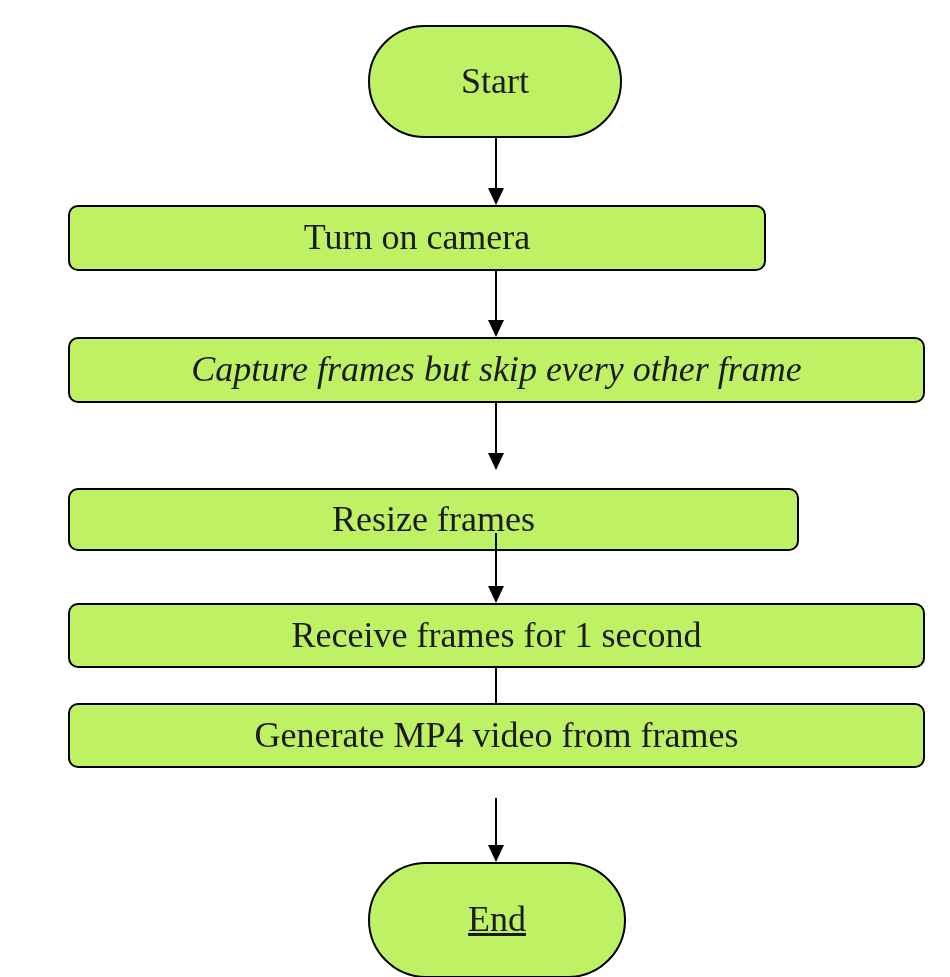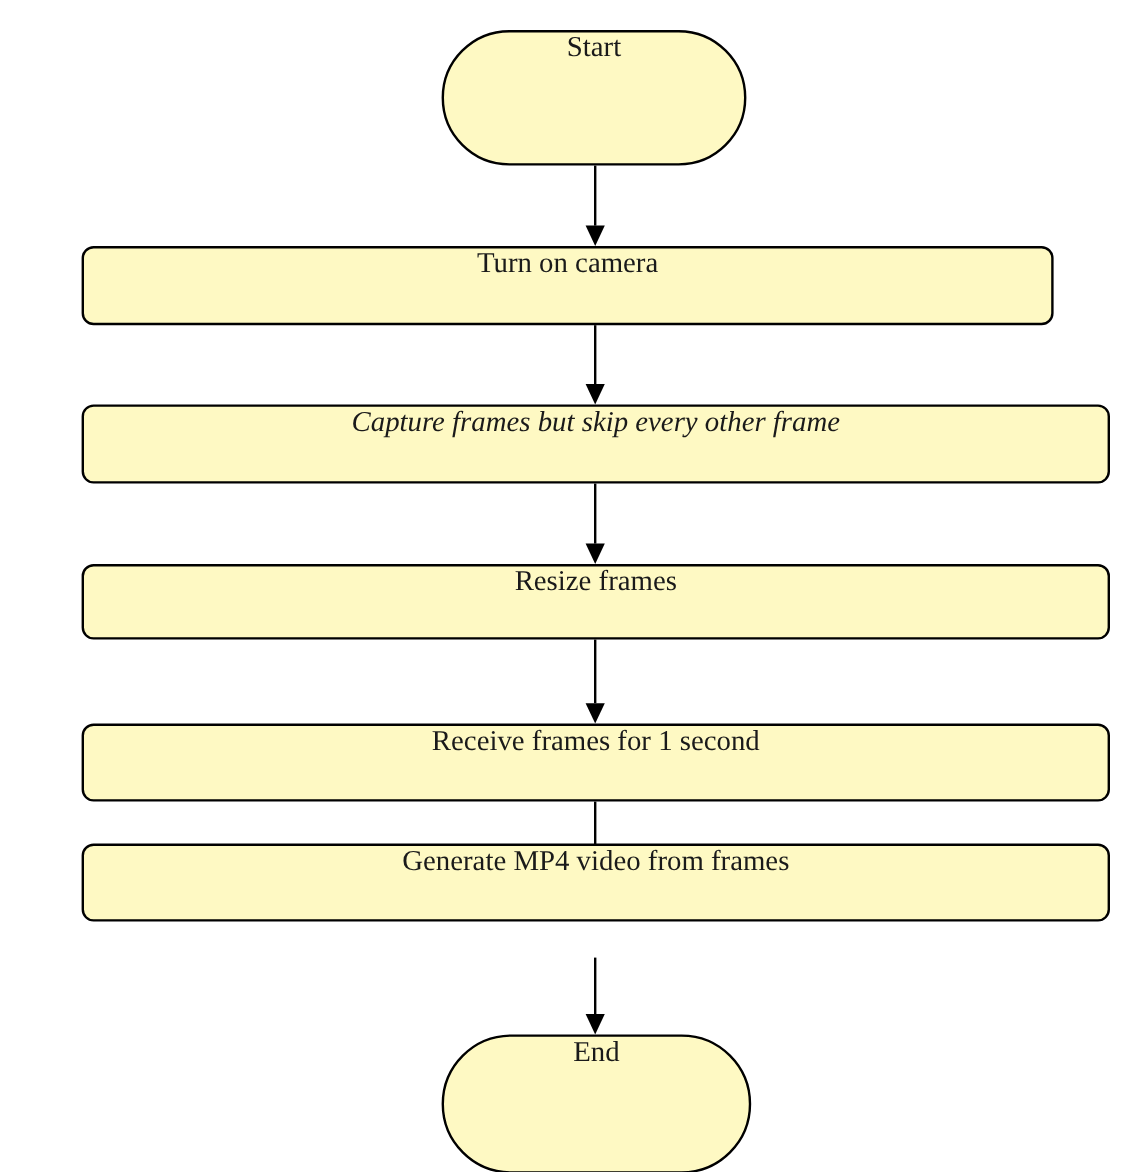--- a/index.html
+++ b/index.html
@@ -13,39 +13,40 @@
     height: 977px;
     background: #ffffff;
     overflow: hidden;
     font-family: "Liberation Serif", serif;
     color: #1a1a1a;
   }
   .node {
     position: absolute;
     box-sizing: border-box;
     border: 2.5px solid #000000;
-    background: #fef9c3;
+    background: #bef264;
     display: flex;
+    align-items: center;
     justify-content: center;
-    font-size: 24px;
+    font-size: 36px;
     line-height: 1.1;
     text-align: center;
     white-space: nowrap;
   }
   .terminator { border-radius: 58px; }
   .process    { border-radius: 10px; }
 
   
   #node-start { left: 368px; top: 25px;  width: 254px; height: 113px; }
-  #node-step1 { left: 68px;  top: 205px; width: 810px; height: 66px; }
+  #node-step1 { left: 68px;  top: 205px; width: 698px; height: 66px; }
   #node-step2 { left: 68px;  top: 337px; width: 857px; height: 66px; font-style: italic; }
-  #node-step3 { left: 68px;  top: 470px; width: 857px; height: 63px; }
+  #node-step3 { left: 68px;  top: 488px; width: 731px; height: 63px; }
   #node-step4 { left: 68px;  top: 603px; width: 857px; height: 65px; }
   #node-step5 { left: 68px;  top: 703px; width: 857px; height: 65px; }
-  #node-end   { left: 368px; top: 862px; width: 258px; height: 116px; }
+  #node-end   { left: 368px; top: 862px; width: 258px; height: 116px; text-decoration: underline; }
 
   .arrow {
     position: absolute;
     left: 487px;
     width: 18px;
     display: flex;
     flex-direction: column;
     align-items: center;
   }
   .arrow .shaft {

